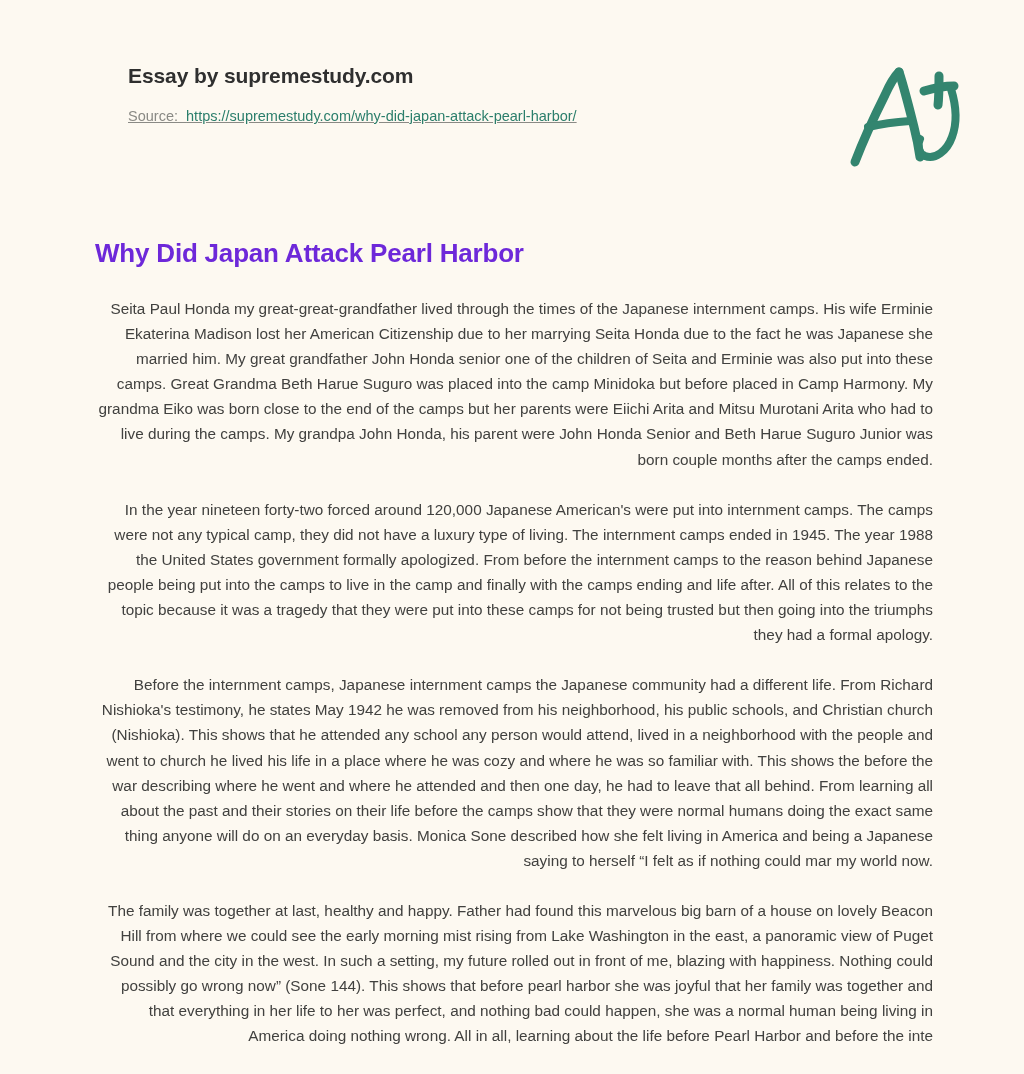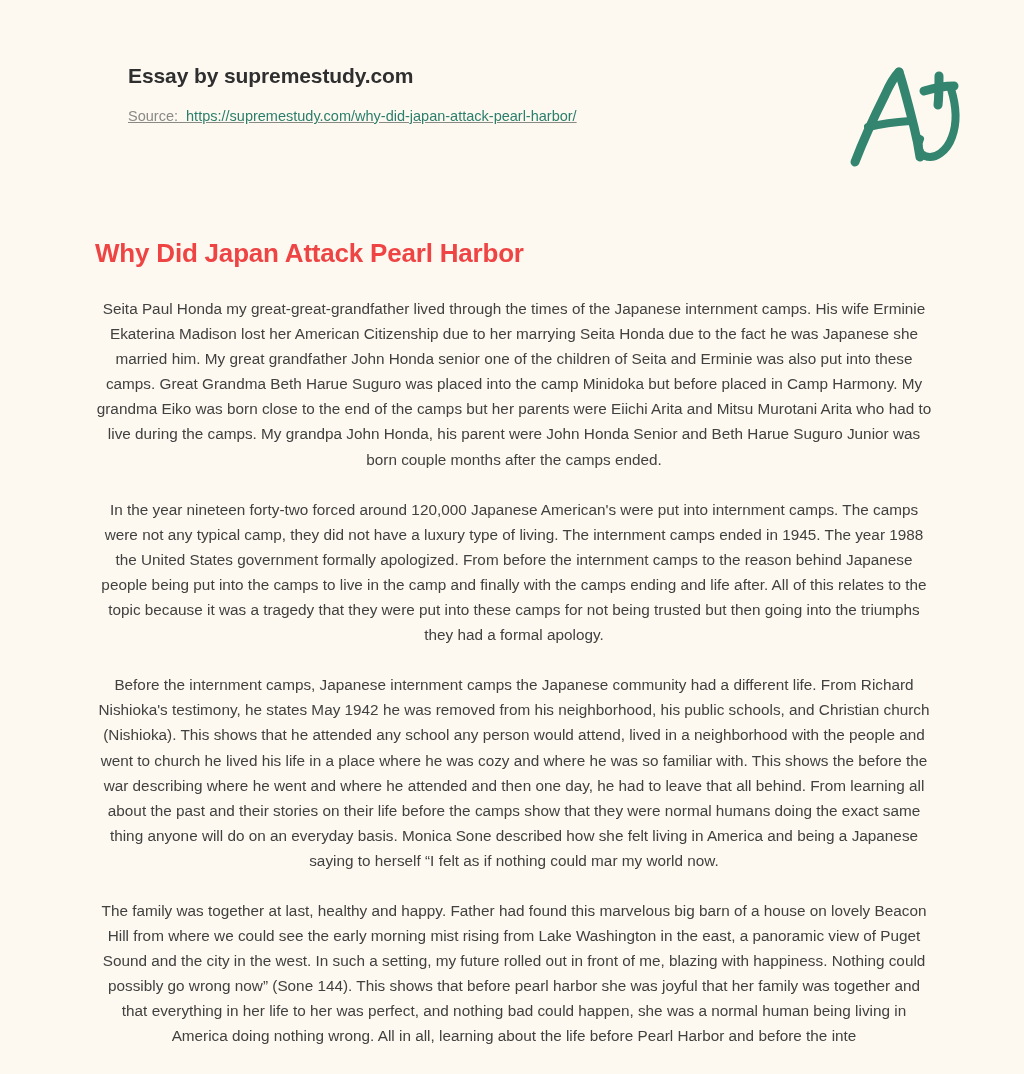--- a/index.html
+++ b/index.html
@@ -79,31 +79,31 @@
   
   .doc {
     position: absolute;
     left: 95px;
     top: 236px;
     width: 838px;
   }
   .doc-title {
     font-size: 26px;
     font-weight: bold;
-    color: #ef4444;
+    color: #6d28d9;
     line-height: 34px;
     margin: 0 0 26px 0;
     letter-spacing: -0.2px;
   }
   .para {
     font-size: 15.3px;
     line-height: 25.1px;
     color: #41413f;
     margin: 0 0 25px 0;
-    text-align: center;
+    text-align: right;
     letter-spacing: 0.01px;
   }
   .para:last-child {
     margin-bottom: 0;
   }
 </style>
 </head>
 <body>
 
 <div class="page">

